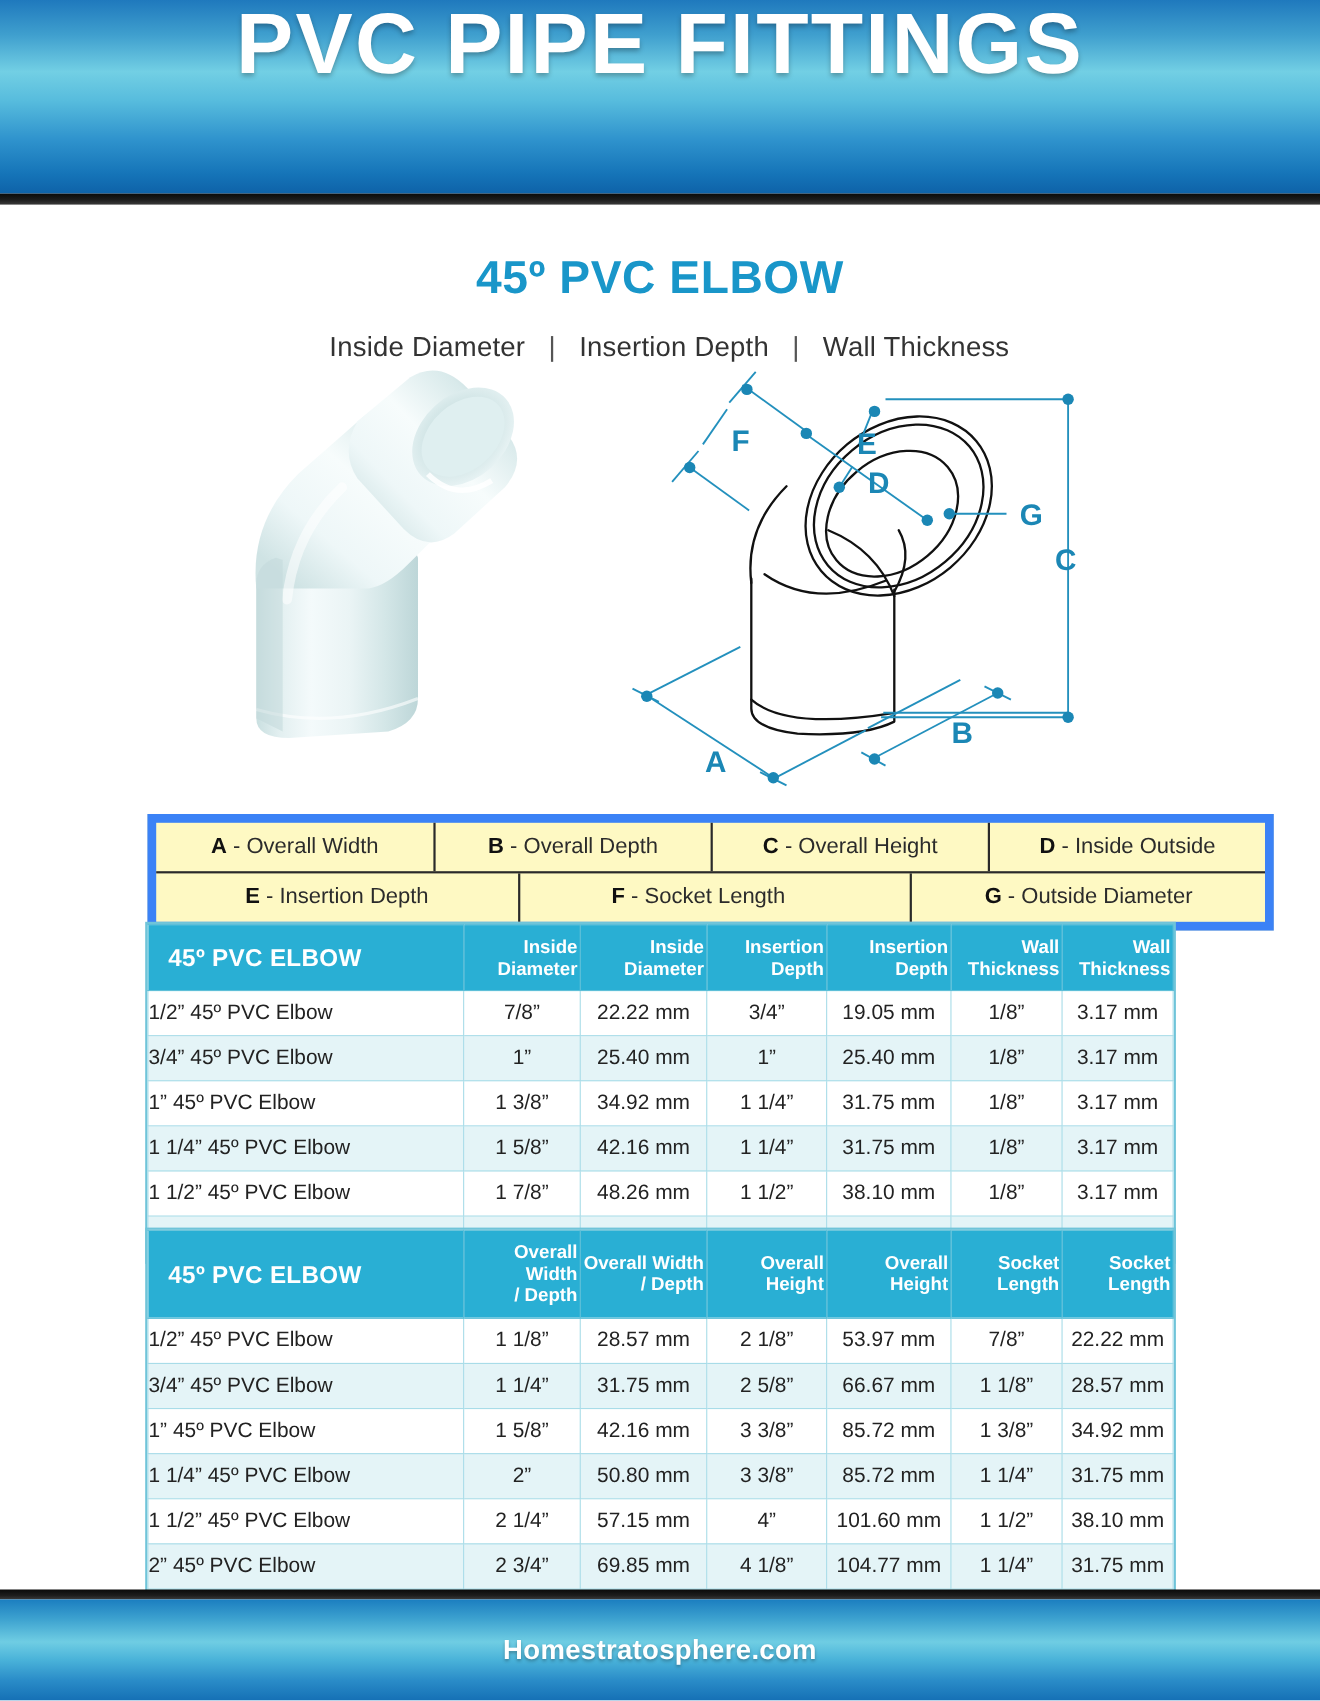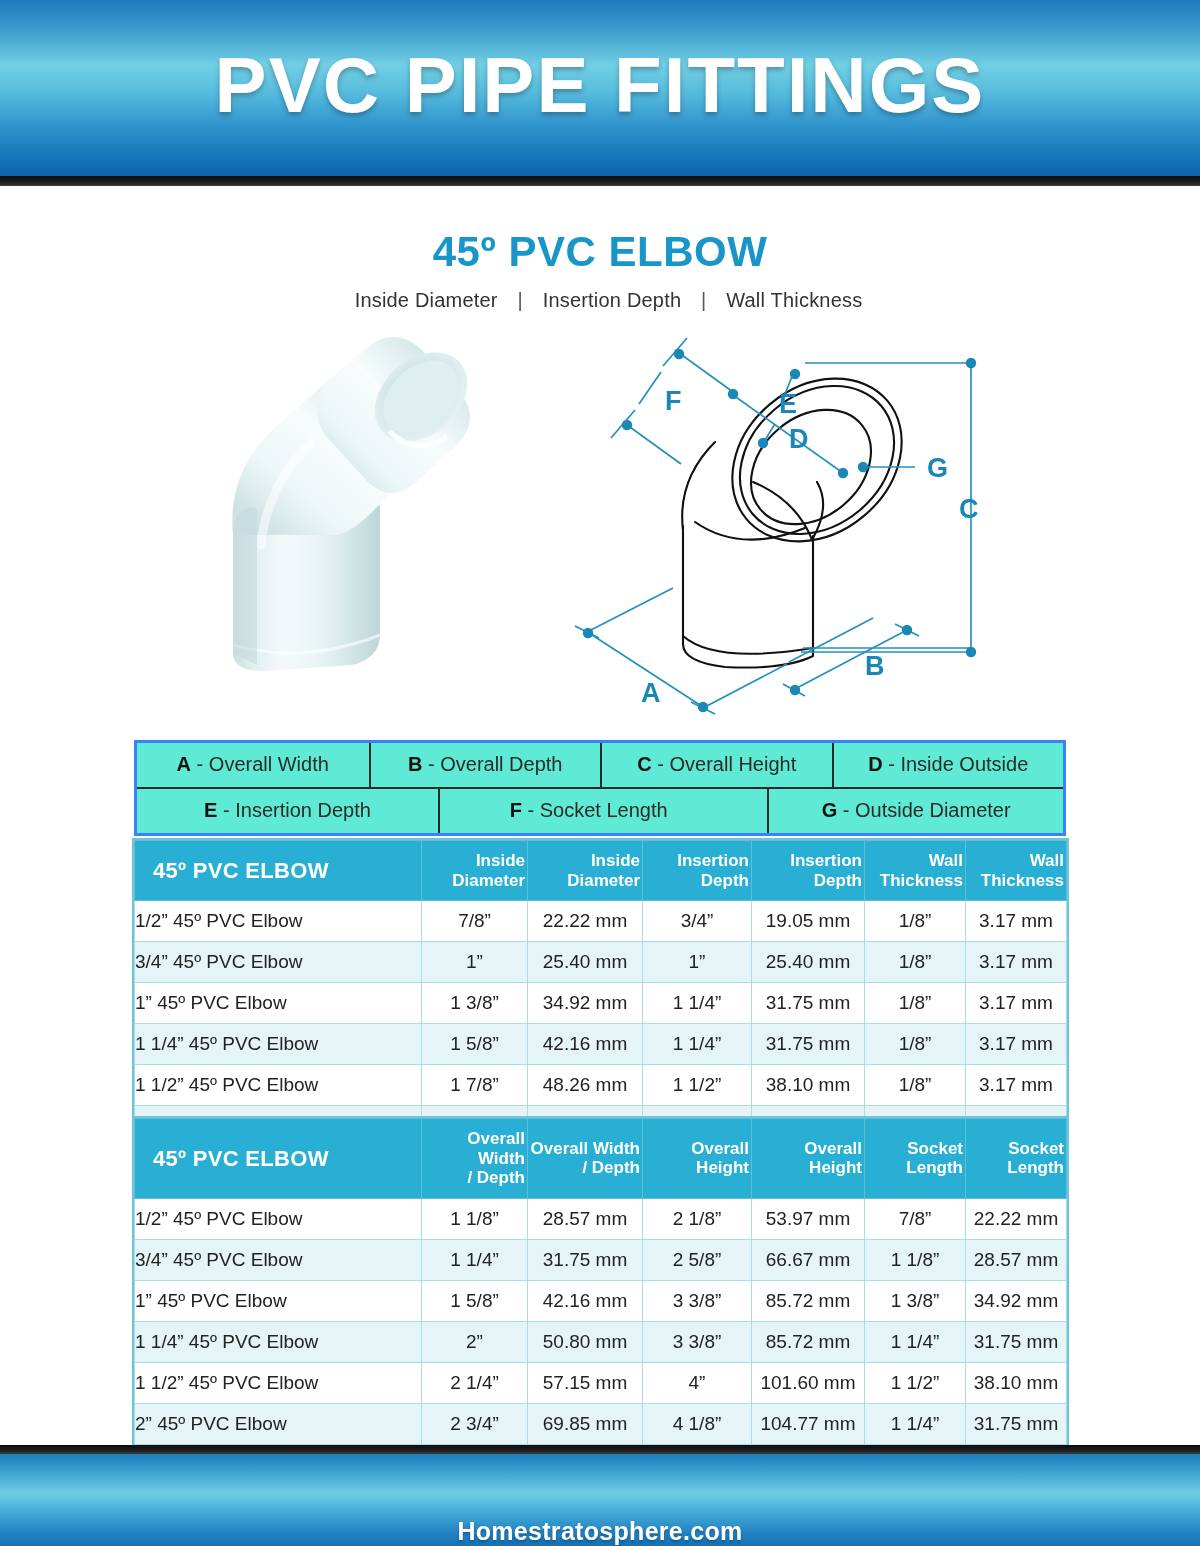--- a/index.html
+++ b/index.html
@@ -22,21 +22,20 @@
     width: 1200px; height: 176px;
     background: linear-gradient(to bottom,
       #1f79bd 0%,
       #3f9fce 18%,
       #72cfe4 37%,
       #57bcdd 52%,
       #2f93cd 72%,
       #1574b8 90%,
       #0e62a8 100%);
     display: flex;
-    align-items: center;
     justify-content: center;
   }
   .banner-title {
     color: #ffffff;
     font-size: 78px;
     font-weight: bold;
     letter-spacing: 2px;
     text-shadow: 0 3px 5px rgba(0,0,0,0.28);
     line-height: 1;
     margin: 0;
@@ -58,23 +57,23 @@
     text-align: center;
   }
   .page-title {
     color: #1996c9;
     font-size: 42px;
     font-weight: bold;
     letter-spacing: 0.5px;
     margin: 0;
   }
   .subtitle {
-    margin-top: 13px;
+    margin-top: 26px;
     color: #333333;
-    font-size: 20px;
+    font-size: 25px;
     letter-spacing: 0.2px;
     padding-left: 17px;
   }
   .subtitle .sep {
     color: #555555;
     padding: 0 14px;
   }
 
   
   .illo-row {
@@ -90,24 +89,24 @@
   .diagram-box {
     position: absolute;
     left: 555px; top: 0;
     width: 470px; height: 390px;
   }
 
   
   .legend {
     position: absolute;
     left: 134px; top: 740px;
-    width: 932px;
-    border: 3px solid #3b82f6;
+    width: 1024px;
+    border: 8px solid #3b82f6;
     box-sizing: border-box;
-    background: #5eead4;
+    background: #fef9c3;
   }
   .legend-row {
     display: flex;
     width: 100%;
   }
   .legend-row + .legend-row {
     border-top: 2px solid #2a2a2a;
   }
   .legend-cell {
     font-size: 20px;
@@ -199,21 +198,21 @@
     left: 0; top: 1454px;
     width: 1200px; height: 92px;
     background: linear-gradient(to bottom,
       #1b7ec0 0%,
       #3ea3d0 20%,
       #6fcde3 42%,
       #49b2d9 60%,
       #2a8cc8 80%,
       #1570b5 100%);
     display: flex;
-    align-items: flex-end;
+    align-items: center;
     justify-content: center;
   }
   .footer-text {
     color: #ffffff;
     font-size: 25px;
     font-weight: bold;
     letter-spacing: 0.3px;
     text-shadow: 0 2px 3px rgba(0,0,0,0.3);
   }
 </style>

